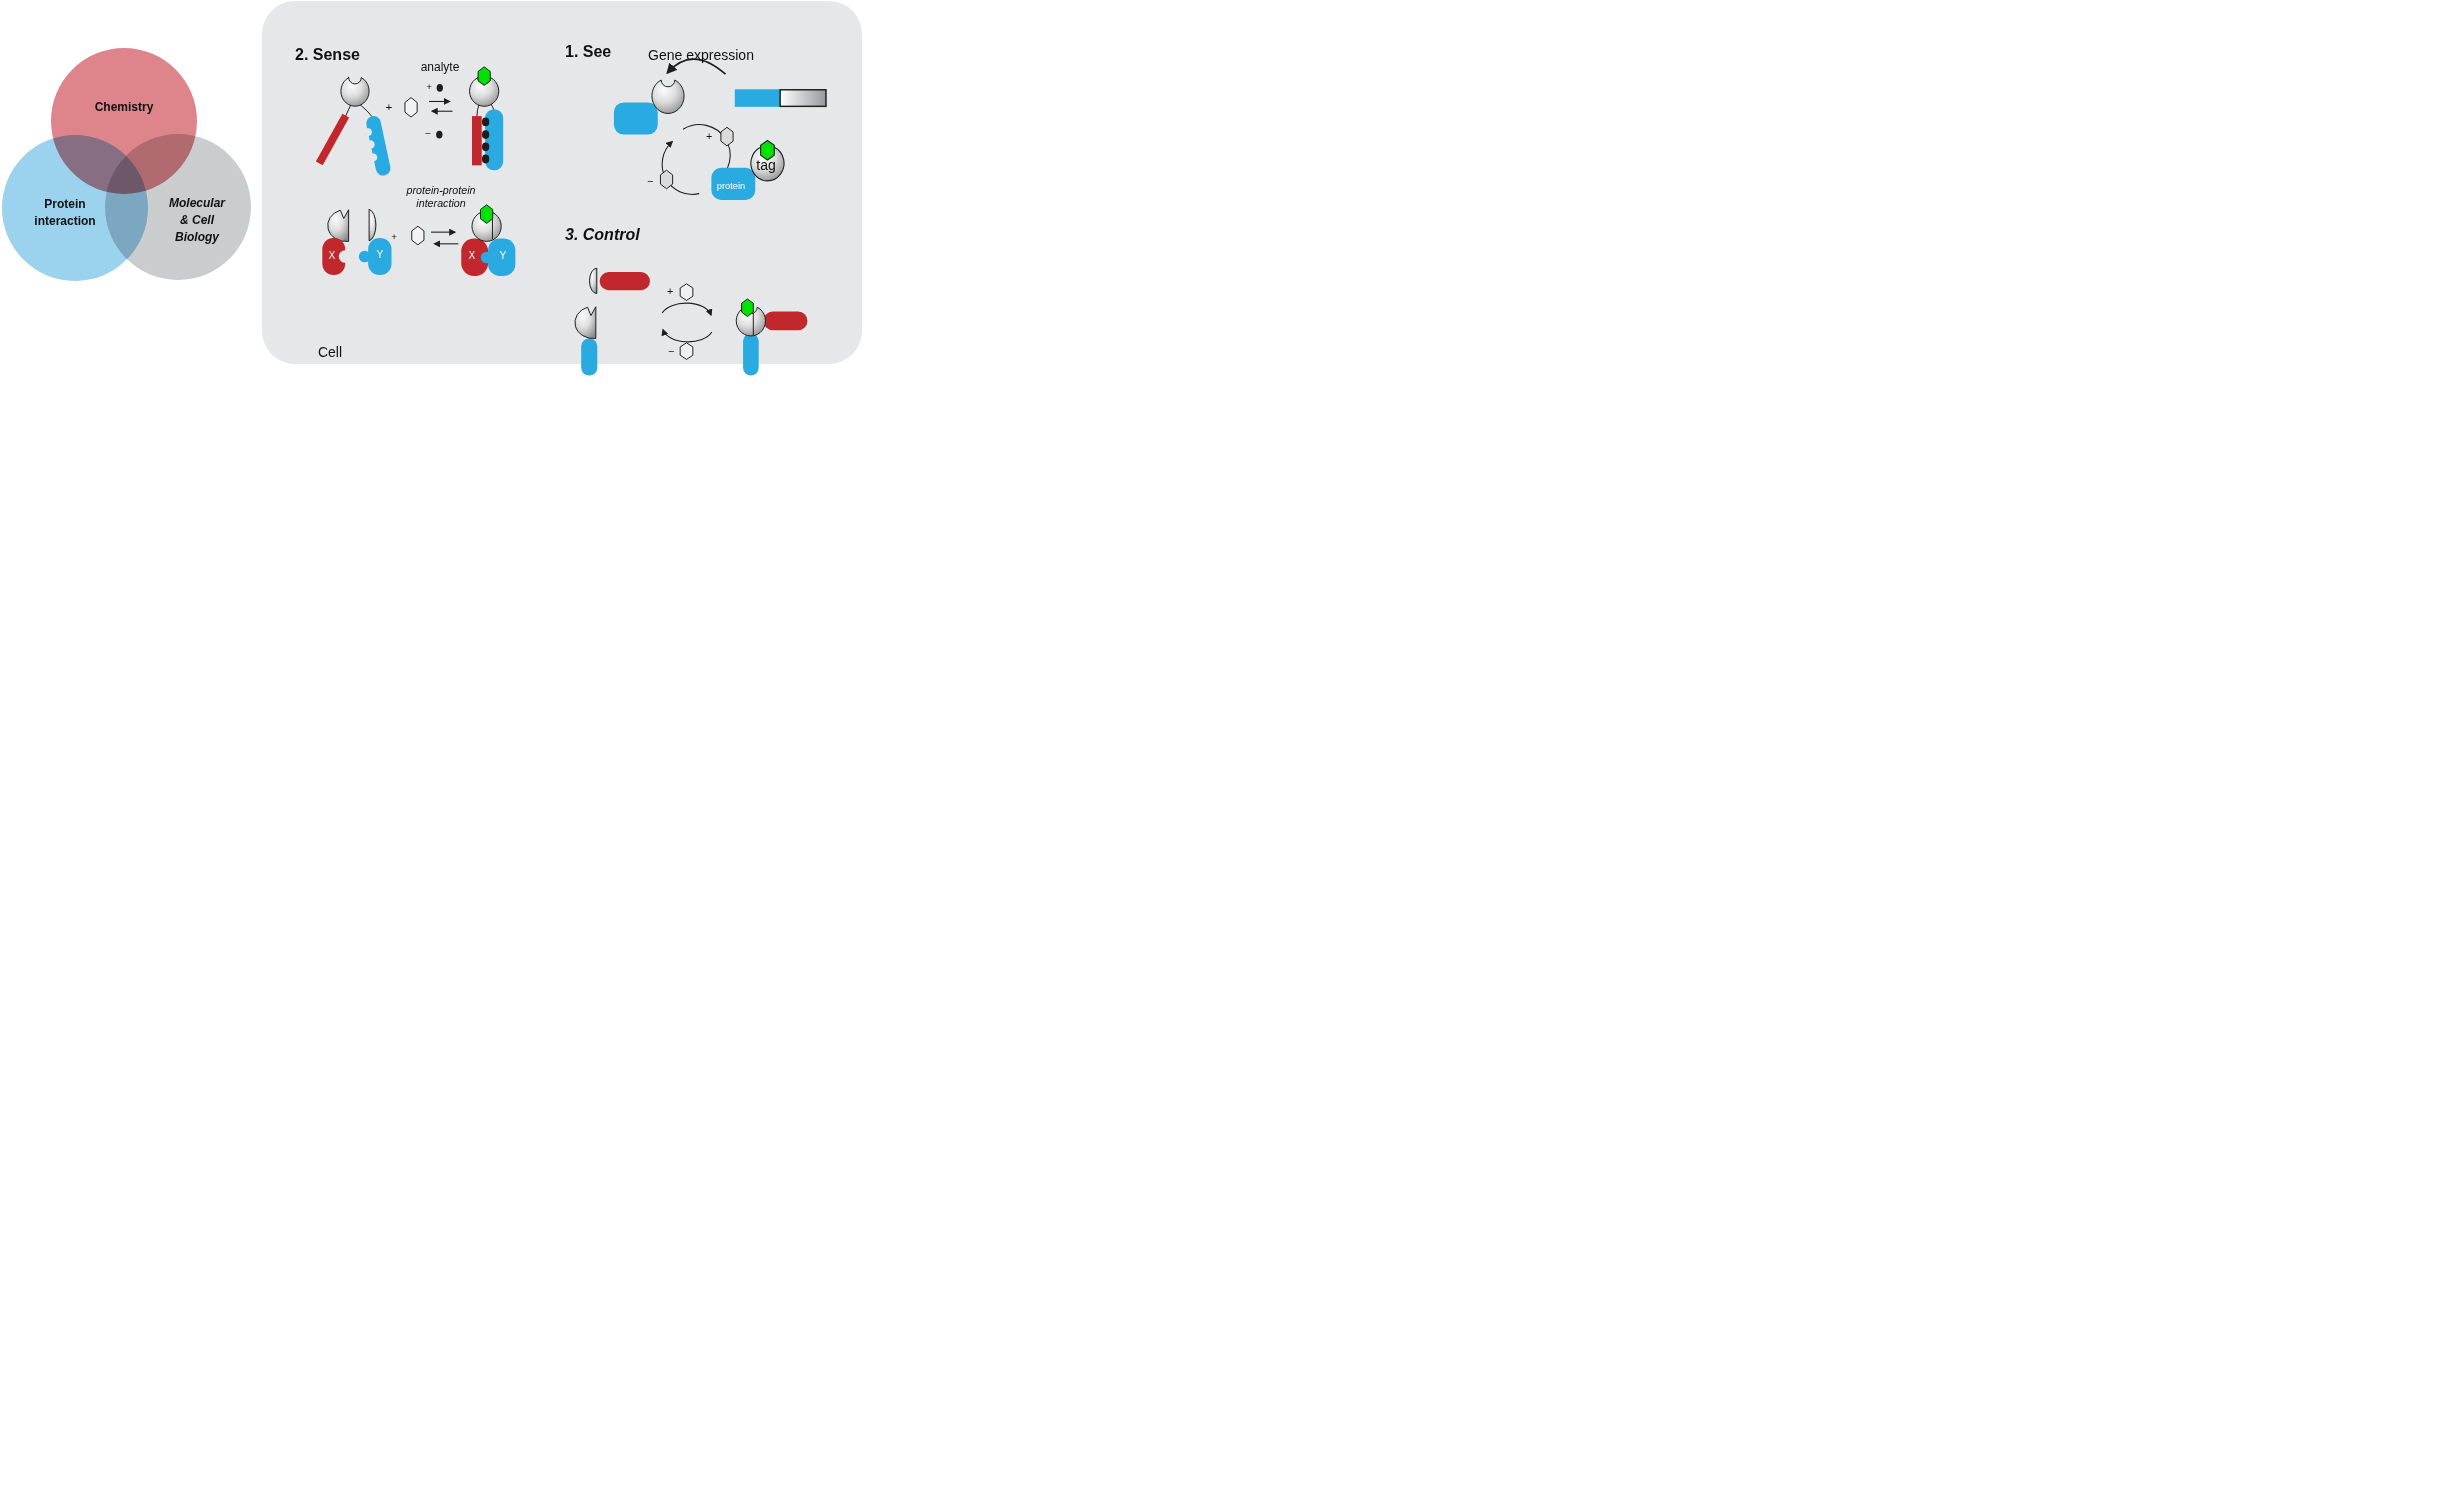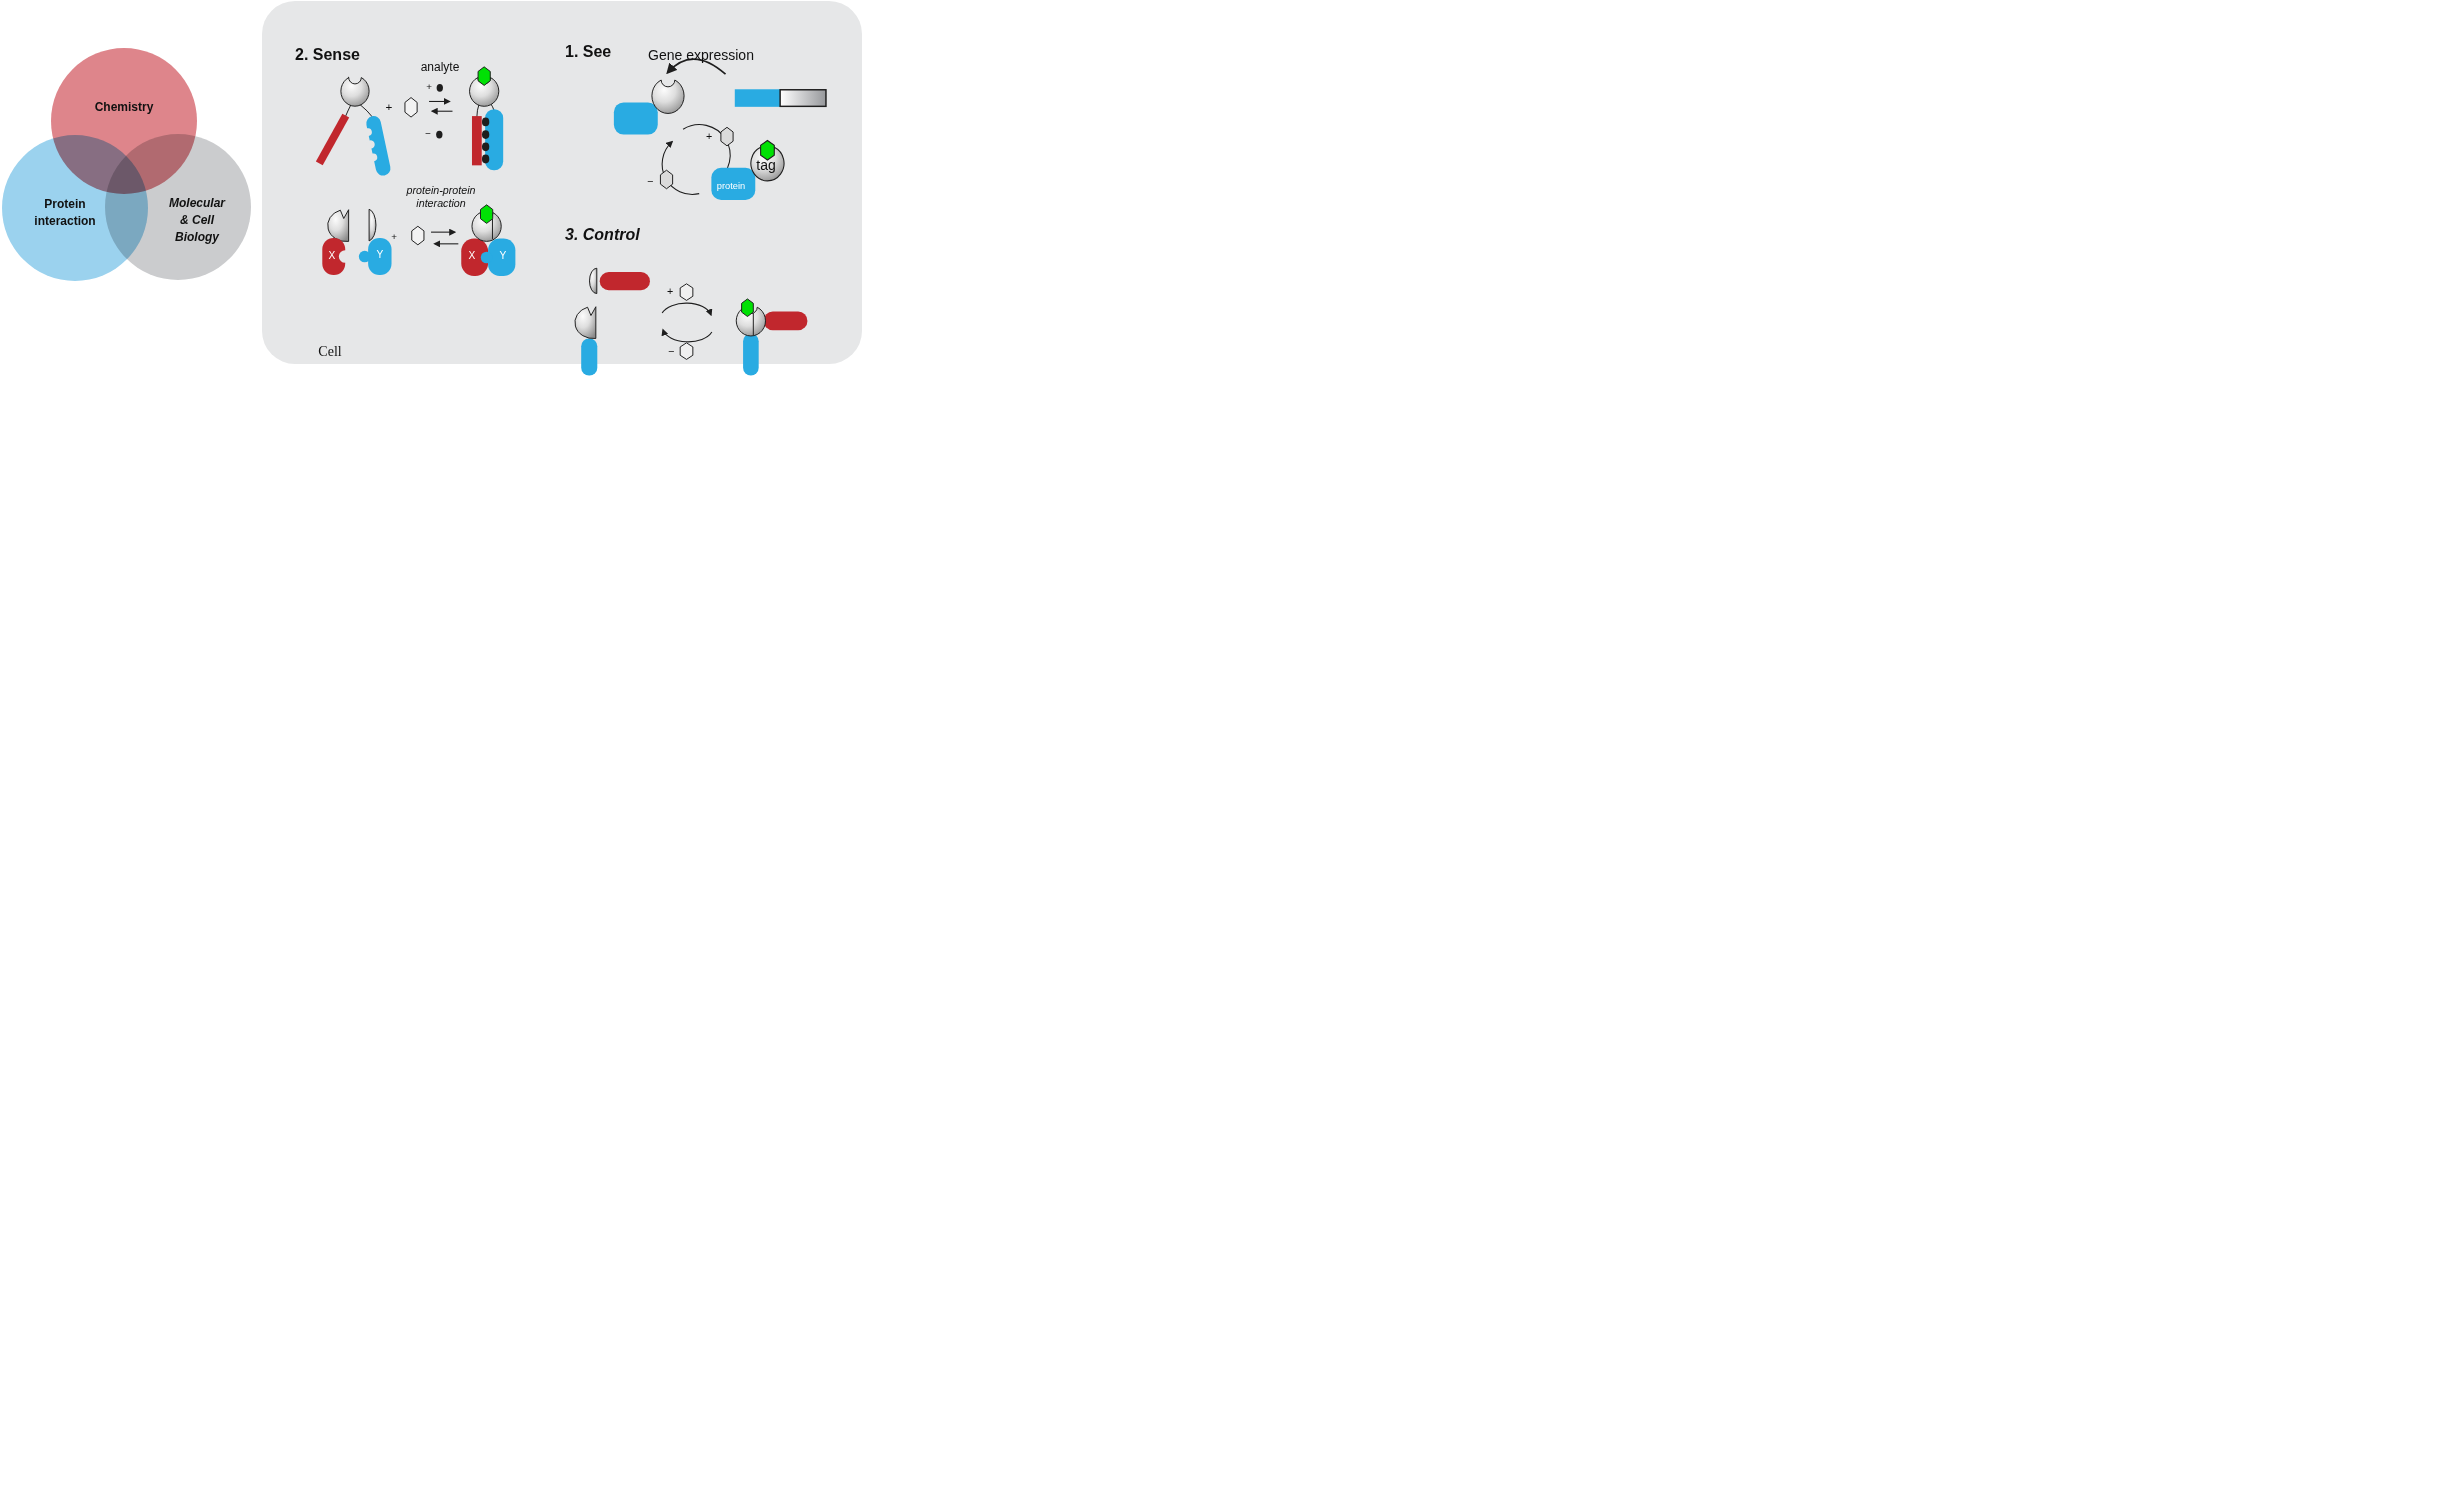--- a/index.html
+++ b/index.html
@@ -223,16 +223,16 @@
   <div class="t white" style="left:503px;top:256px;font-size:10.2px;">Y</div>
 
   <div class="t sym" style="left:709px;top:136px;">+</div>
   <div class="t sym" style="left:650px;top:181px;">−</div>
   <div class="t" style="left:766px;top:165px;font-size:14px;">tag</div>
   <div class="t white" style="left:731px;top:186px;font-size:9.3px;">protein</div>
 
   <div class="t sym" style="left:670px;top:291px;">+</div>
   <div class="t sym" style="left:671px;top:351px;">−</div>
 
-  <div class="t" style="left:330px;top:352px;font-size:14px;font-family:Liberation Serif, serif;">Cell</div>
+  <div class="t" style="left:330px;top:352px;font-size:14px;">Cell</div>
 
 </div>
 
 
 </body></html>

